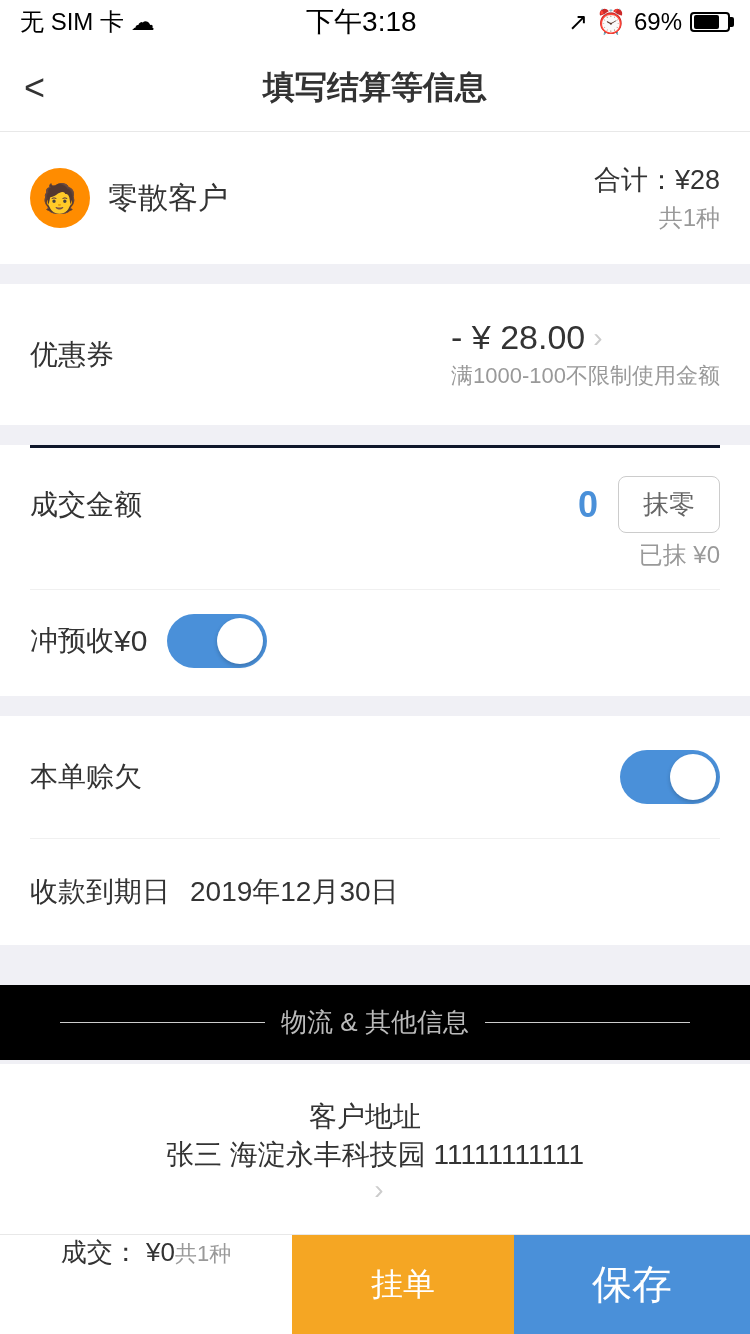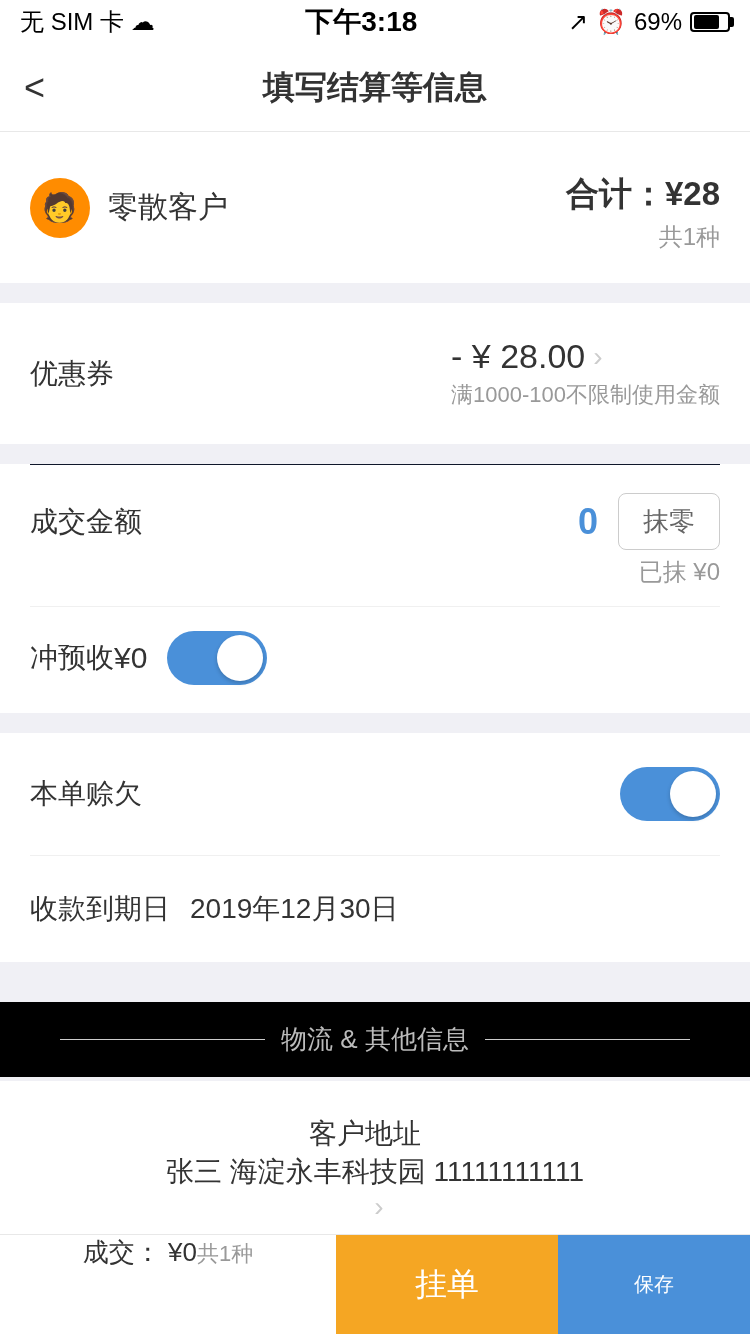--- a/index.html
+++ b/index.html
@@ -20,21 +20,21 @@
       height: 44px;
       display: flex;
       align-items: center;
       justify-content: space-between;
       padding: 0 20px;
       font-size: 24px;
       color: #000;
       gap: 12px;
     }
     .status-left { display: flex; align-items: center; gap: 10px; }
-    .status-center { font-size: 28px; font-weight: 700; }
+    .status-center { font-size: 28px; font-weight: 400; }
     .status-right { display: flex; align-items: center; gap: 8px; font-size: 24px; }
     .battery {
       width: 40px; height: 20px; border: 2px solid #000; border-radius: 4px;
       position: relative; display: inline-flex; align-items: center;
     }
     .battery::after {
       content: ''; position: absolute; right: -6px; top: 50%;
       transform: translateY(-50%); width: 4px; height: 10px;
       background: #000; border-radius: 0 2px 2px 0;
     }
@@ -80,41 +80,41 @@
       padding: 30px 0;
     }
     .customer-left { display: flex; align-items: center; gap: 18px; }
     .avatar {
       width: 60px; height: 60px; border-radius: 50%;
       background: #ff8c00; display: flex; align-items: center; justify-content: center;
       color: #fff; font-size: 28px;
     }
     .customer-name { font-size: 30px; color: #333; }
     .customer-right { text-align: right; }
-    .total-label { font-size: 33px; color: #333; font-weight: 700; margin-top: 10px; }
+    .total-label { font-size: 27px; color: #333; font-weight: 400; }
     .total-count { font-size: 24px; color: #999; margin-top: 4px; }
 
     
     .row-item {
       display: flex;
       align-items: center;
       justify-content: space-between;
       padding: 34px 0;
       border-top: 1px solid #f0f0f0;
     }
     .row-label { font-size: 28px; color: #333; }
     .row-right { text-align: right; }
     .discount-amount { font-size: 34px; color: #333; font-weight: 500; }
     .discount-hint { font-size: 22px; color: #999; margin-top: 4px; }
     .chevron { color: #ccc; font-size: 28px; margin-left: 8px; }
 
     
     .amount-row {
       padding: 28px 0 8px 0;
-      border-top: 1px solid #0f172a;
+      border-top: 3px solid #0f172a;
     }
     .amount-top {
       display: flex; align-items: center; justify-content: space-between;
     }
     .amount-value {
       font-size: 36px; color: #4a90d9; font-weight: 600;
     }
     .round-btn {
       border: 1.5px solid #ccc; border-radius: 8px;
       padding: 10px 24px; font-size: 26px; color: #666;
@@ -195,23 +195,23 @@
       justify-content: center; padding: 0 24px;
     }
     .bottom-transaction { font-size: 26px; color: #333; }
     .bottom-count { font-size: 22px; color: #999; margin-top: 4px; }
     .btn-suspend {
       width: 222px; background: #f5a623; color: #fff;
       display: flex; align-items: center; justify-content: center;
       font-size: 32px; cursor: pointer;
     }
     .btn-save {
-      width: 192px; background: #4a90d9; color: #fff;
+      width: 236px; background: #4a90d9; color: #fff;
       display: flex; align-items: center; justify-content: center;
-      font-size: 20px; cursor: pointer;
+      font-size: 40px; cursor: pointer;
     }
 
     
     .main-content {
       padding-bottom: 100px;
     }
   </style>
 </head>
 <body>
 

